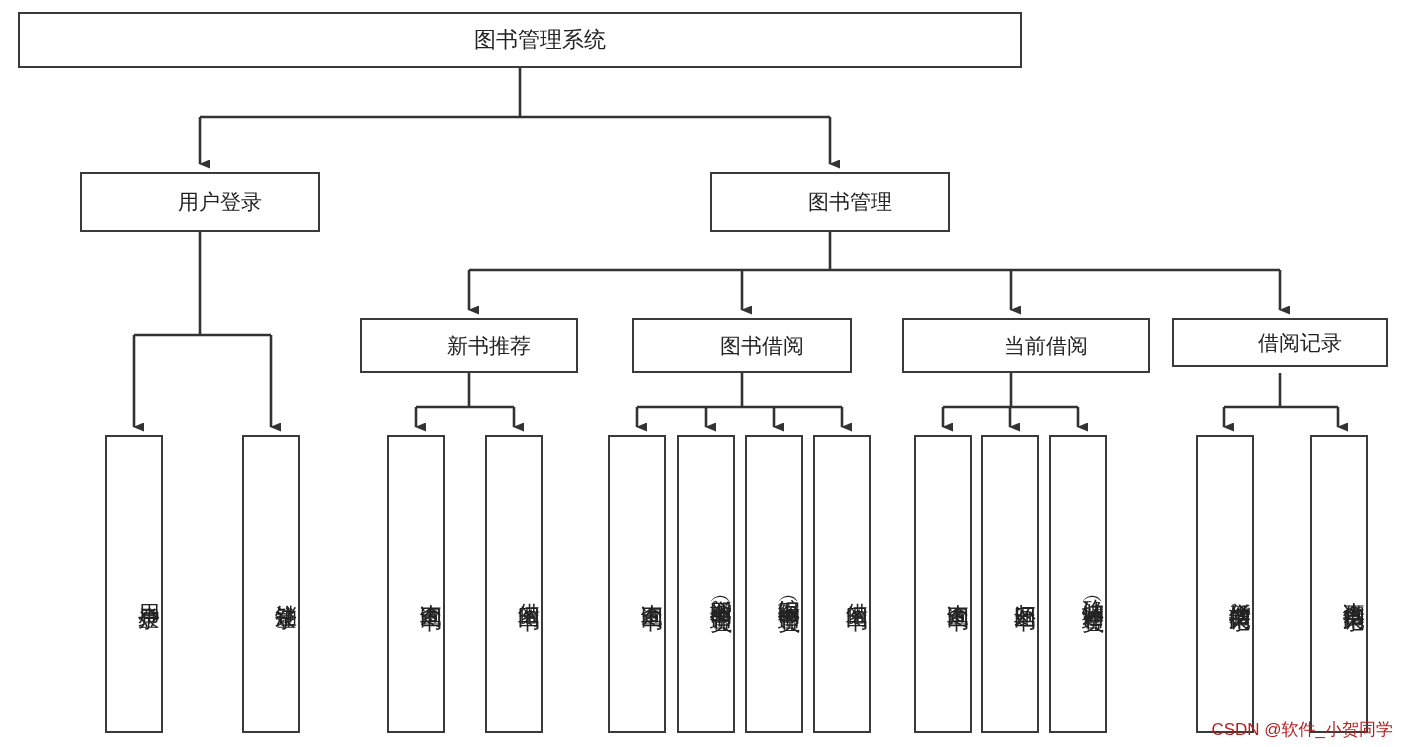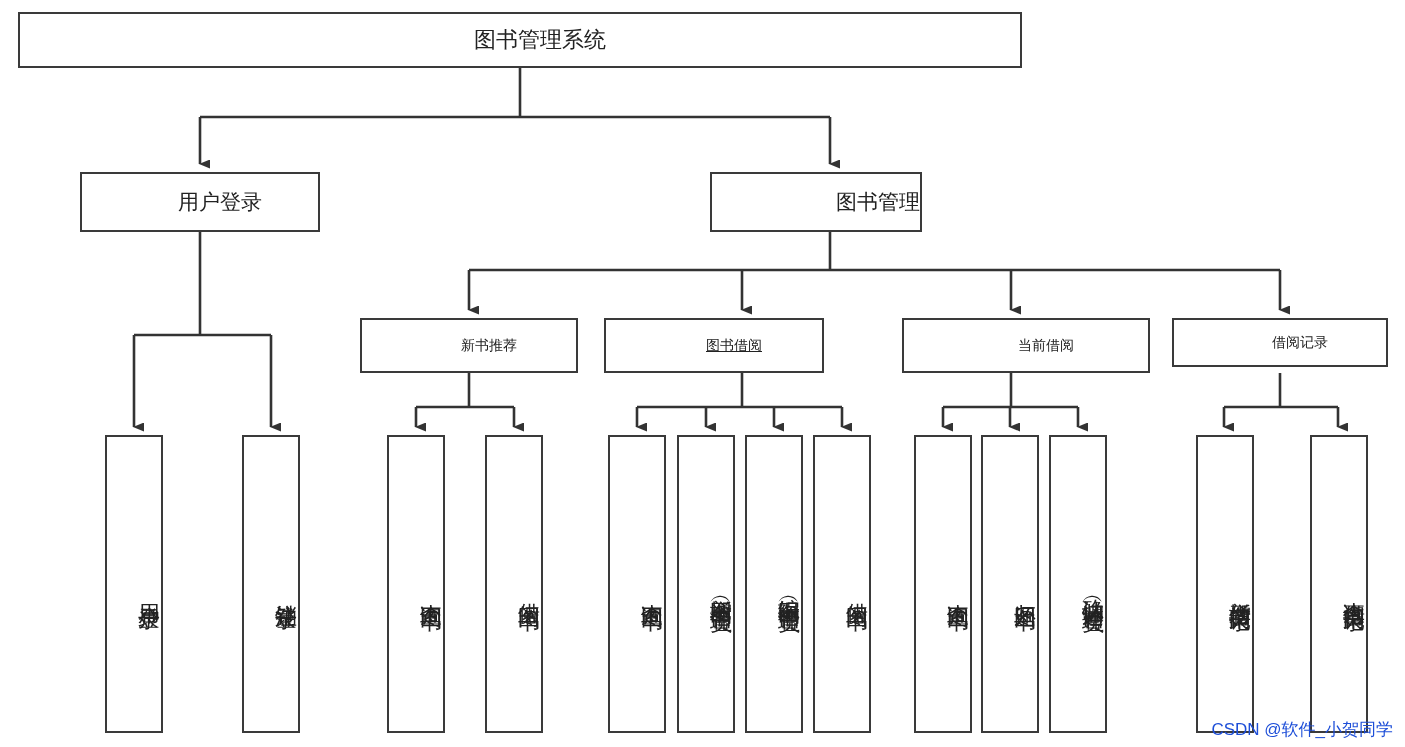--- a/index.html
+++ b/index.html
@@ -19,41 +19,41 @@
     border:2px solid #3a3a3a;
     display:flex;
     align-items:center;
     justify-content:center;
     color:#222222;
     z-index:2;
     padding-left:40px;
   }
   .node.root{font-size:22px;}
   .node.mid{font-size:21px;}
-  .node.sub{font-size:14px;}
+  .node.sub{font-size:21px;}
   .node.leaf{
     writing-mode:vertical-rl;
     text-orientation:upright;
     font-size:22px;
     letter-spacing:2px;
     align-items:flex-start;
     justify-content:center;
     padding-top:12px;
     line-height:1.05;
   }
   .node.leaf span{
     writing-mode:vertical-rl;
     text-orientation:upright;
     white-space:nowrap;
   }
   .watermark{
     position:absolute;
     right:12px;bottom:6px;
     font-size:17px;
-    color:#1d4ed8;
+    color:#b91c1c;
     z-index:5;
     white-space:nowrap;
     pointer-events:none;
   }
 </style>
 </head>
 <body>
 
 <div id="stage">
 
@@ -107,28 +107,28 @@
     </g>
   </svg>
 
   <div class="node root" style="left:18px;top:12px;width:1004px;height:56px;">
     <span>图书管理系统</span>
   </div>
 
   <div class="node mid" style="left:80px;top:172px;width:240px;height:60px;">
     <span>用户登录</span>
   </div>
-  <div class="node mid" style="left:710px;top:172px;width:212px;height:60px;justify-content:flex-end;">
+  <div class="node mid" style="left:710px;top:172px;width:240px;height:60px;">
     <span>图书管理</span>
   </div>
 
   <div class="node sub" style="left:360px;top:318px;width:218px;height:55px;">
     <span>新书推荐</span>
   </div>
-  <div class="node sub" style="left:604px;top:318px;width:220px;height:55px;text-decoration:underline;">
+  <div class="node sub" style="left:632px;top:318px;width:220px;height:55px;">
     <span>图书借阅</span>
   </div>
   <div class="node sub" style="left:902px;top:318px;width:248px;height:55px;">
     <span>当前借阅</span>
   </div>
   <div class="node sub" style="left:1172px;top:318px;width:216px;height:49px;">
     <span>借阅记录</span>
   </div>
 
   <div class="node leaf" style="left:105px;top:435px;width:58px;height:298px;">

